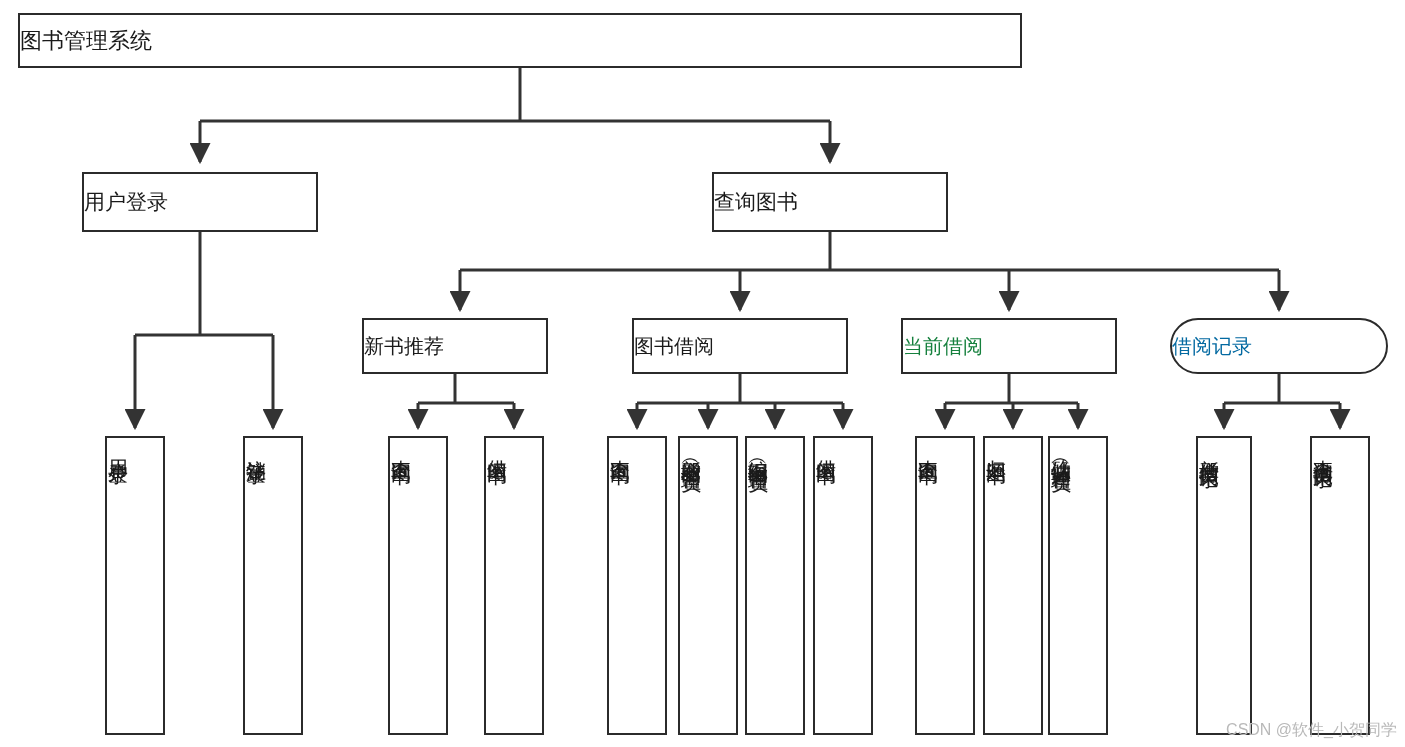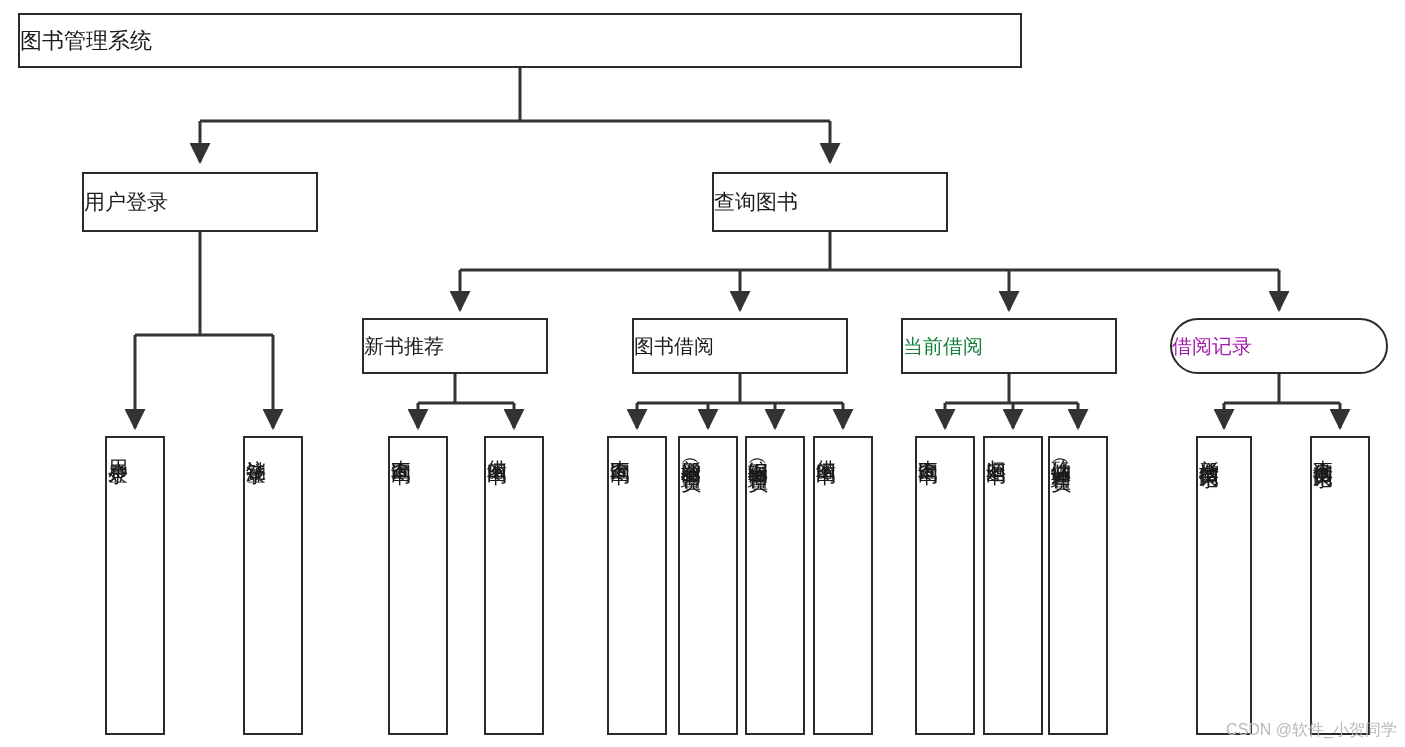--- a/index.html
+++ b/index.html
@@ -138,21 +138,21 @@
 
   <div class="node node-l3" id="node-l3-0" style="left: 362px; top: 318px; width: 186px; height: 56px; border-color: rgb(43, 43, 43); background: rgb(255, 255, 255); color: rgb(26, 26, 26);">
     <span>新书推荐</span>
   </div>
   <div class="node node-l3" id="node-l3-1" style="left: 632px; top: 318px; width: 216px; height: 56px; border-color: rgb(43, 43, 43); background: rgb(255, 255, 255); color: rgb(26, 26, 26);">
     <span>图书借阅</span>
   </div>
   <div class="node node-l3" id="node-l3-2" style="left: 901px; top: 318px; width: 216px; height: 56px; border-color: rgb(43, 43, 43); background: rgb(255, 255, 255); color: #15803d;">
     <span>当前借阅</span>
   </div>
-  <div class="node node-l3" id="node-l3-3" style="left: 1170px; top: 318px; width: 218px; height: 56px; border-color: rgb(43, 43, 43); background: rgb(255, 255, 255); color: #a21caf; border-radius: 28px;">
+  <div class="node node-l3" id="node-l3-3" style="left: 1170px; top: 318px; width: 218px; height: 56px; border-color: rgb(43, 43, 43); background: rgb(255, 255, 255); color: #0369a1; border-radius: 28px;">
     <span>借阅记录</span>
   </div>
 
   <div class="node node-leaf" id="node-leaf-0" style="left: 105px; top: 436px; width: 60px; height: 299px; border-color: rgb(43, 43, 43); background: rgb(255, 255, 255); color: rgb(26, 26, 26);">
     <span class="vtext">用户登录</span>
   </div>
   <div class="node node-leaf" id="node-leaf-1" style="left: 243px; top: 436px; width: 60px; height: 299px; border-color: rgb(43, 43, 43); background: rgb(255, 255, 255); color: rgb(26, 26, 26);">
     <span class="vtext">注销登录</span>
   </div>
   <div class="node node-leaf" id="node-leaf-2" style="left: 388px; top: 436px; width: 60px; height: 299px; border-color: rgb(43, 43, 43); background: rgb(255, 255, 255); color: rgb(26, 26, 26);">

